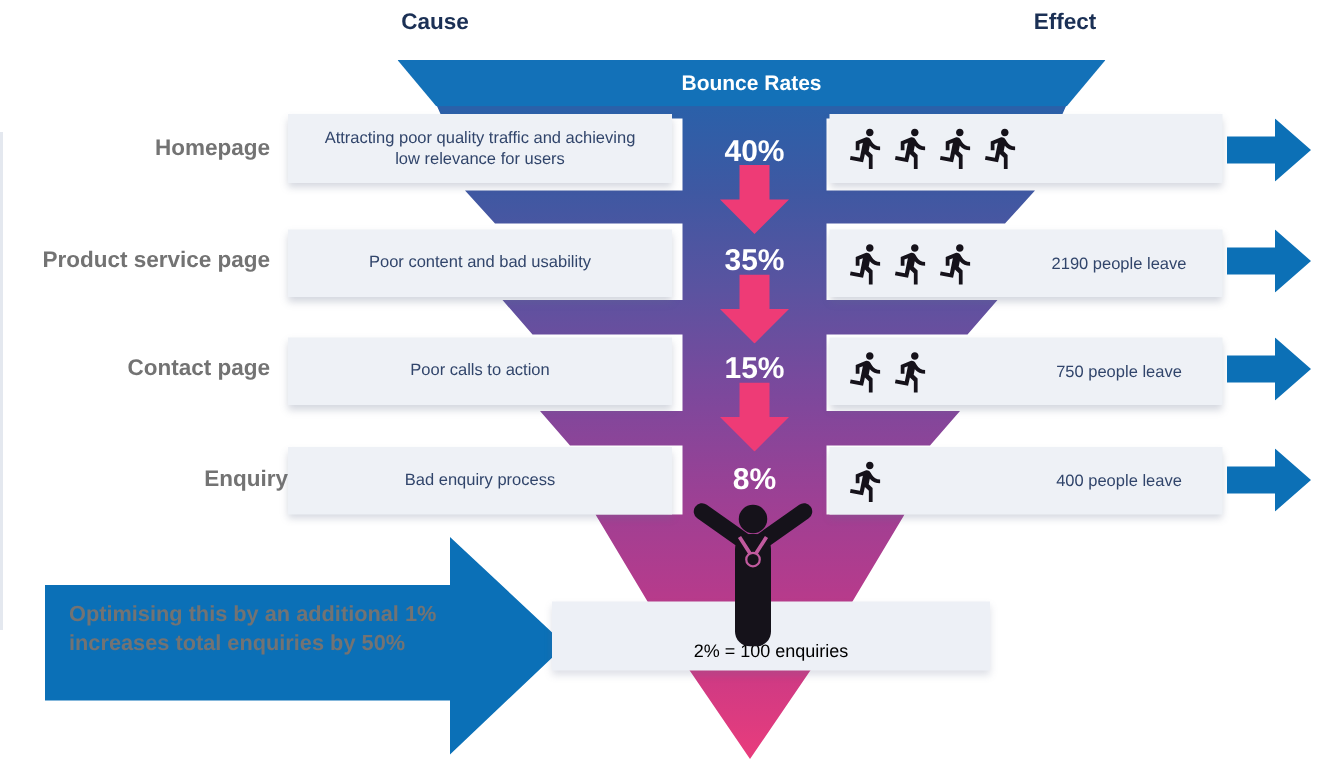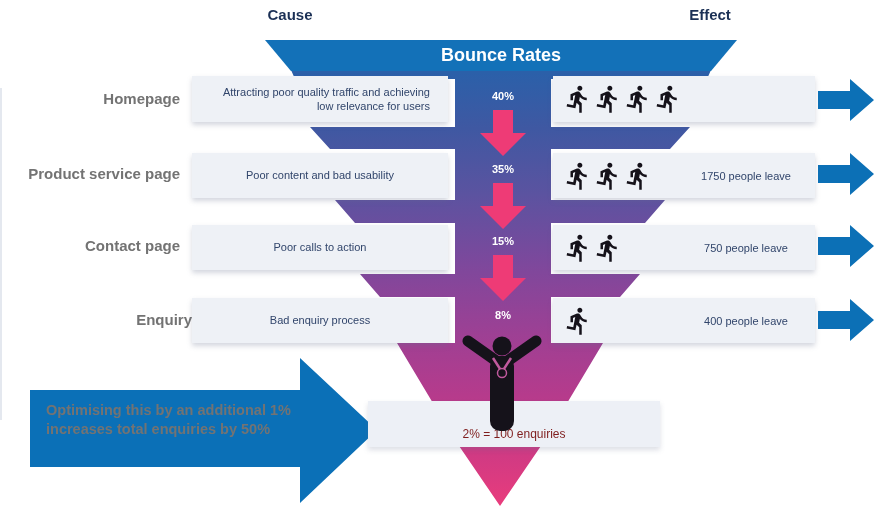--- a/index.html
+++ b/index.html
@@ -17,38 +17,38 @@
     clip-path:polygon(
       31px 30px,451px 30px,447px 39px,291px 39px,291px 87px,430px 87px,410px 109px,291px 109px,
       291px 160px,405px 160px,385px 183px,291px 183px,291px 234px,380px 234px,360px 257px,291px 257px,
       291px 303px,343px 303px,285px 400px,240px 466px,195px 400px,137px 303px,195px 303px,195px 257px,
       120px 257px,100px 234px,195px 234px,195px 183px,95px 183px,75px 160px,195px 160px,195px 109px,
       70px 109px,50px 87px,195px 87px,195px 39px,35px 39px);
   }
   #banner{
     left:265px;top:40px;width:472px;height:31px;background:#1371b8;
     clip-path:polygon(0 0,100% 0,94.5% 100%,5.5% 100%);
-    color:#fff;font-weight:bold;font-size:18px;text-align:center;line-height:31px;
+    color:#fff;font-weight:bold;font-size:14px;text-align:center;line-height:31px;
   }
   .cause-box,.effect-box{
     background:#eef1f6;box-shadow:0 3px 5px rgba(100,110,140,.28);
   }
   .cause-box{
     left:192px;width:256px;display:flex;align-items:center;justify-content:center;
-    font-size:11px;color:#31456b;text-align:right;line-height:1.3;padding:0 18px;box-sizing:border-box;
+    font-size:11px;color:#31456b;text-align:center;line-height:1.3;padding:0 18px;box-sizing:border-box;
   }
   .effect-box{left:553px;width:262px;}
   .runners{position:absolute;left:10px;top:50%;transform:translateY(-50%);display:flex;}
   .effect-text{position:absolute;left:128px;right:4px;top:0;bottom:0;display:flex;align-items:center;justify-content:center;font-size:11px;color:#31456b;}
-  .rate{left:453px;width:100px;text-align:center;color:#fff;font-weight:bold;font-size:11px;}
+  .rate{left:453px;width:100px;text-align:center;color:#fff;font-weight:bold;font-size:20px;}
   #callout-text{left:46px;top:401px;width:260px;color:#737373;font-weight:bold;font-size:14.5px;line-height:19px;}
   #note-band{
     left:368px;top:401px;width:292px;height:46px;background:#edf0f6;
     display:flex;align-items:flex-end;justify-content:center;padding-bottom:6px;box-sizing:border-box;
-    font-size:12px;color:#7f1d1d;box-shadow:0 3px 5px rgba(100,110,140,.22);
+    font-size:12px;color:#000000;box-shadow:0 3px 5px rgba(100,110,140,.22);
   }
   #edge-line{left:0;top:88px;width:2px;height:332px;background:#e4e8ef;}
 </style>
 </head>
 <body>
 
 <div id="stage">
 
   <div class="abs" id="edge-line"></div>
 
@@ -105,21 +105,21 @@
         <svg width="30" height="30" viewBox="0 0 24 24">
           <path fill="#15121a" d="M13.49 5.48c1.1 0 2-.9 2-2s-.9-2-2-2-2 .9-2 2 .9 2 2 2zm-3.6 13.9l1-4.4 2.1 2v6h2v-7.5l-2.1-2 .6-3c1.3 1.5 3.3 2.5 5.5 2.5v-2c-1.9 0-3.5-1-4.3-2.4l-1-1.6c-.4-.6-1-1-1.7-1-.3 0-.5.1-.8.1l-5.2 2.2v4.7h2v-3.4l1.8-.7-1.6 8.1-4.9-1-.4 2 7 1.4z"></path>
         </svg>
         <svg width="30" height="30" viewBox="0 0 24 24">
           <path fill="#15121a" d="M13.49 5.48c1.1 0 2-.9 2-2s-.9-2-2-2-2 .9-2 2 .9 2 2 2zm-3.6 13.9l1-4.4 2.1 2v6h2v-7.5l-2.1-2 .6-3c1.3 1.5 3.3 2.5 5.5 2.5v-2c-1.9 0-3.5-1-4.3-2.4l-1-1.6c-.4-.6-1-1-1.7-1-.3 0-.5.1-.8.1l-5.2 2.2v4.7h2v-3.4l1.8-.7-1.6 8.1-4.9-1-.4 2 7 1.4z"></path>
         </svg>
         <svg width="30" height="30" viewBox="0 0 24 24">
           <path fill="#15121a" d="M13.49 5.48c1.1 0 2-.9 2-2s-.9-2-2-2-2 .9-2 2 .9 2 2 2zm-3.6 13.9l1-4.4 2.1 2v6h2v-7.5l-2.1-2 .6-3c1.3 1.5 3.3 2.5 5.5 2.5v-2c-1.9 0-3.5-1-4.3-2.4l-1-1.6c-.4-.6-1-1-1.7-1-.3 0-.5.1-.8.1l-5.2 2.2v4.7h2v-3.4l1.8-.7-1.6 8.1-4.9-1-.4 2 7 1.4z"></path>
         </svg>
       </div>
-    <div class="effect-text">1750 people leave</div>
+    <div class="effect-text">2190 people leave</div>
   </div>
   <div class="abs effect-box" style="top:225px;height:45px;">
     <div class="runners">
         <svg width="30" height="30" viewBox="0 0 24 24">
           <path fill="#15121a" d="M13.49 5.48c1.1 0 2-.9 2-2s-.9-2-2-2-2 .9-2 2 .9 2 2 2zm-3.6 13.9l1-4.4 2.1 2v6h2v-7.5l-2.1-2 .6-3c1.3 1.5 3.3 2.5 5.5 2.5v-2c-1.9 0-3.5-1-4.3-2.4l-1-1.6c-.4-.6-1-1-1.7-1-.3 0-.5.1-.8.1l-5.2 2.2v4.7h2v-3.4l1.8-.7-1.6 8.1-4.9-1-.4 2 7 1.4z"></path>
         </svg>
         <svg width="30" height="30" viewBox="0 0 24 24">
           <path fill="#15121a" d="M13.49 5.48c1.1 0 2-.9 2-2s-.9-2-2-2-2 .9-2 2 .9 2 2 2zm-3.6 13.9l1-4.4 2.1 2v6h2v-7.5l-2.1-2 .6-3c1.3 1.5 3.3 2.5 5.5 2.5v-2c-1.9 0-3.5-1-4.3-2.4l-1-1.6c-.4-.6-1-1-1.7-1-.3 0-.5.1-.8.1l-5.2 2.2v4.7h2v-3.4l1.8-.7-1.6 8.1-4.9-1-.4 2 7 1.4z"></path>
         </svg>
       </div>

